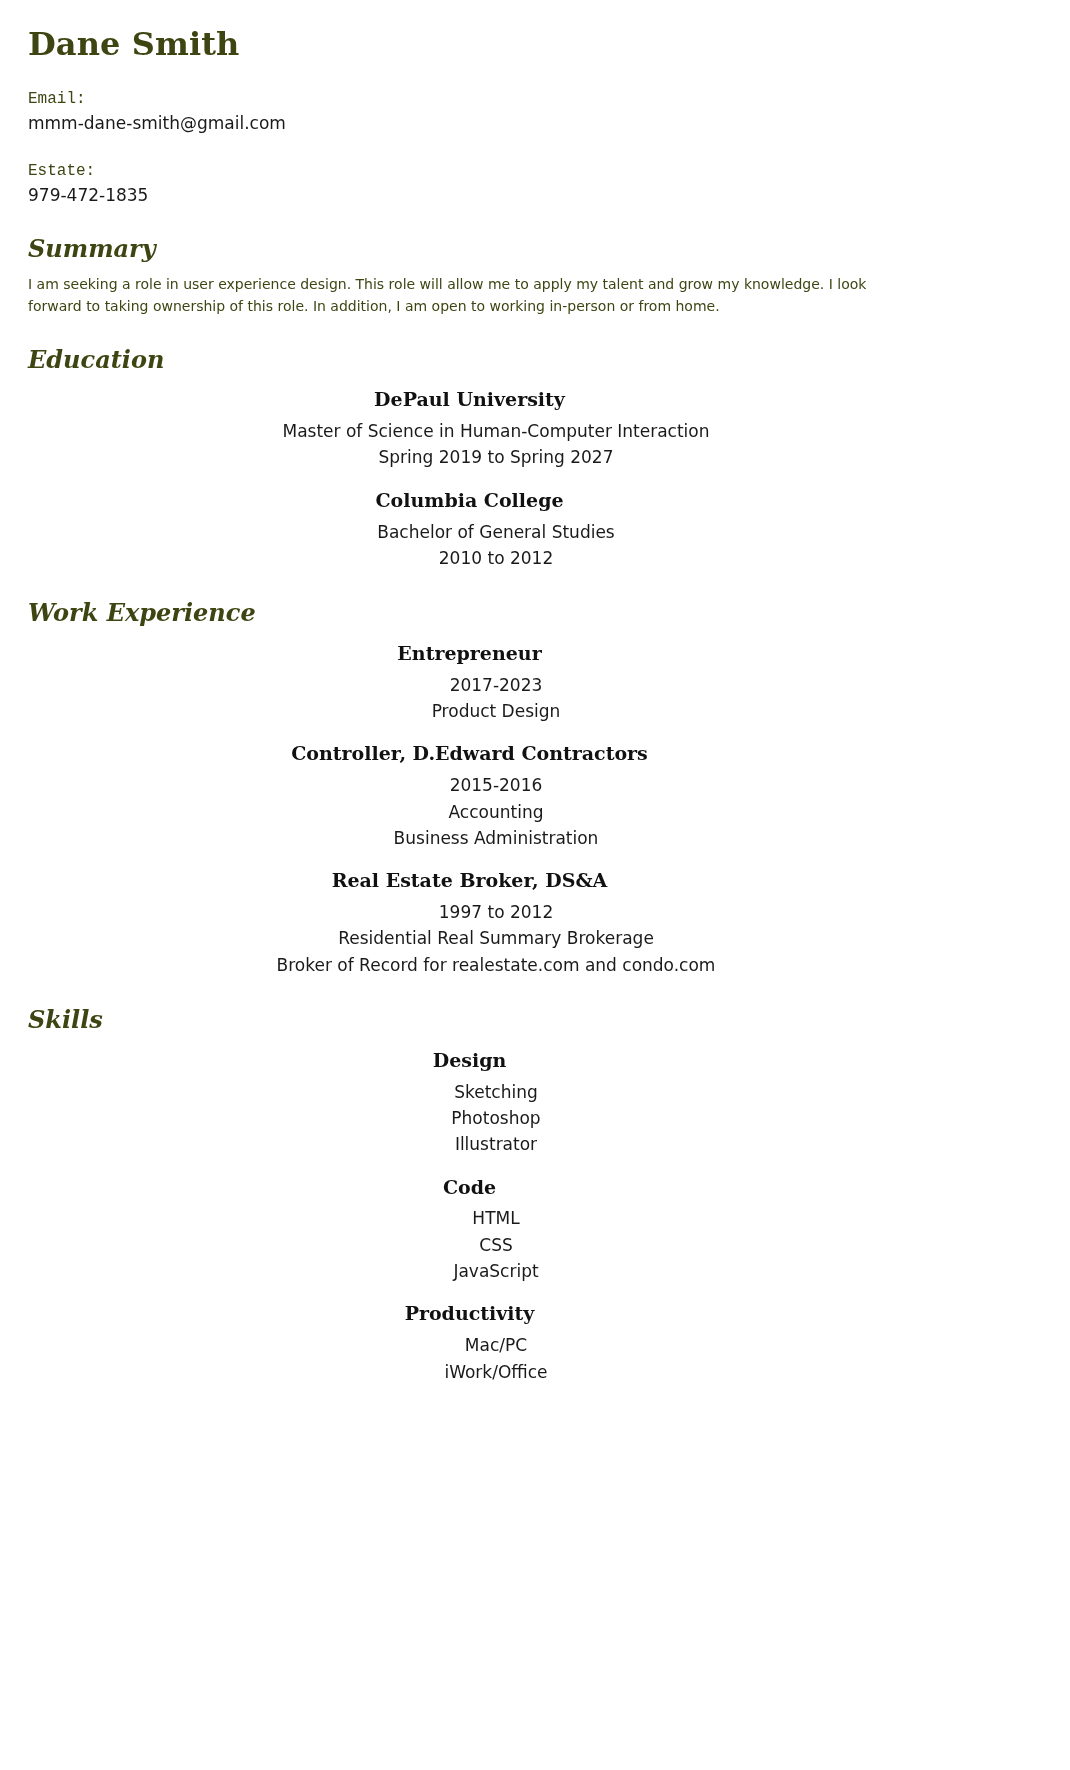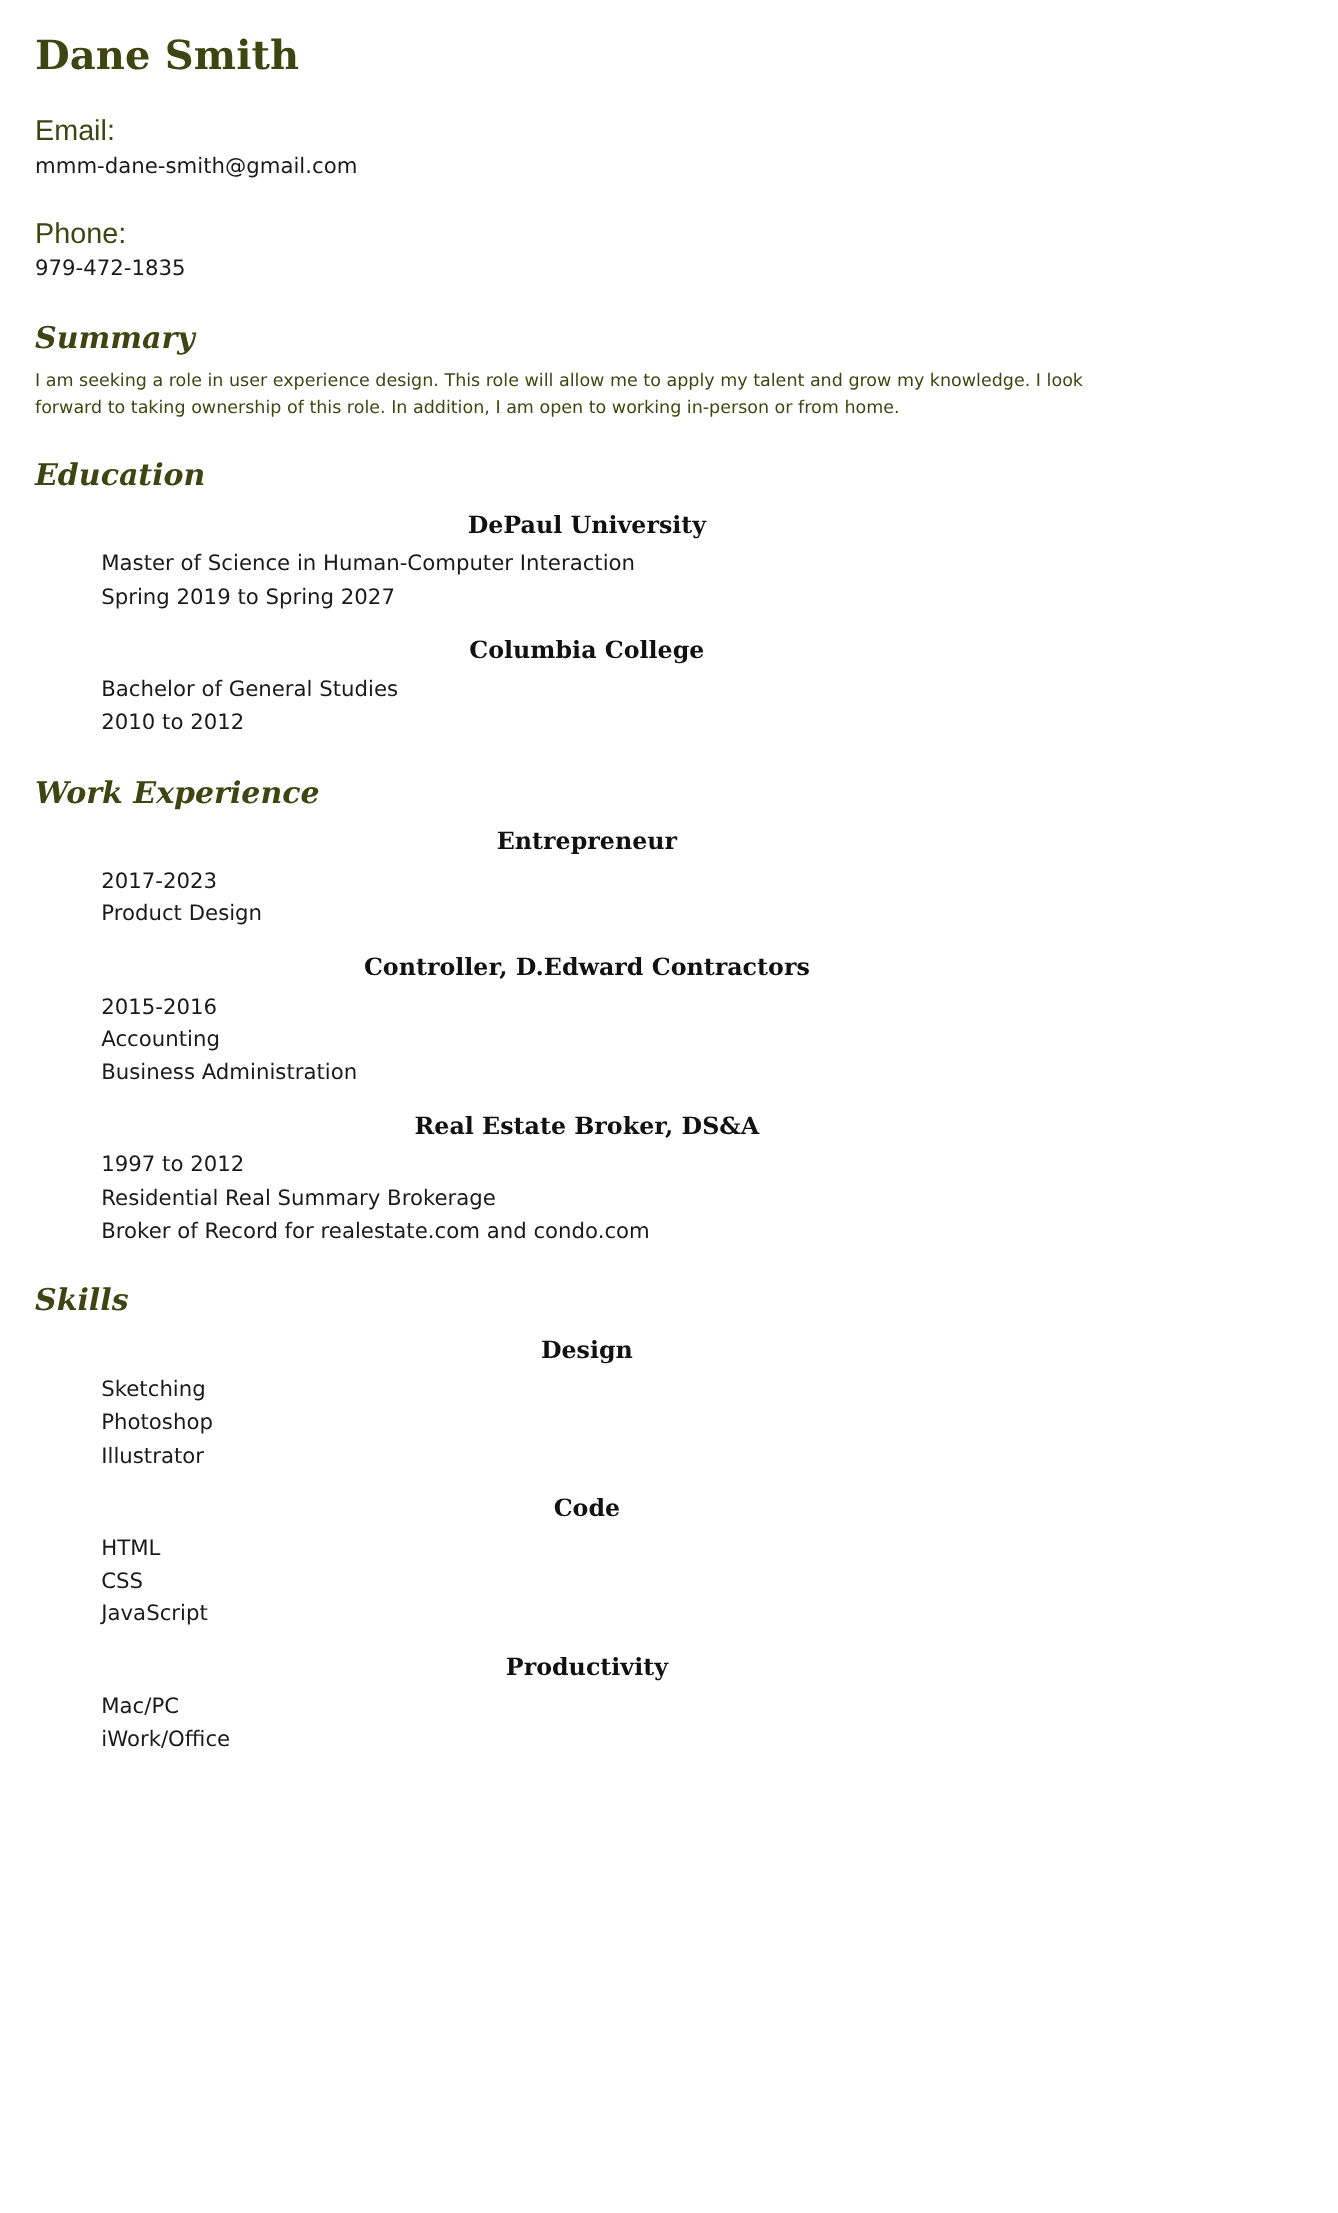--- a/index.html
+++ b/index.html
@@ -30,22 +30,22 @@
     color: #3e4512;
     margin: 4px 0 0 0;
     letter-spacing: 0.1px;
   }
 
   
   .contact-block {
     margin-top: 24px;
   }
   .contact-label {
-    font-family: Liberation Sans, sans-serif;
-    font-size: 23px;
+    font-family: Liberation Mono, monospace;
+    font-size: 16px;
     line-height: 1.45;
     color: #3e4512;
   }
   .contact-value {
     font-family: "DejaVu Sans", sans-serif;
     font-size: 17px;
     line-height: 1.45;
     color: #1a1a1a;
   }
 
@@ -86,20 +86,21 @@
     font-size: 19px;
     line-height: 1.25;
     color: #111111;
     margin: 0;
     text-align: center;
   }
   .entry-details {
     margin: 6px 0 0 0;
     padding: 0 0 0 53px;
     list-style: none;
+    text-align: center;
   }
   .entry-details li {
     font-family: "DejaVu Sans", sans-serif;
     font-size: 17px;
     line-height: 1.55;
     color: #1a1a1a;
   }
 </style>
 </head>
 <body>
@@ -107,21 +108,21 @@
 <div class="page">
 
   <h1 class="name">Dane Smith</h1>
 
   <div>
     <div class="contact-block">
       <div class="contact-label">Email:</div>
       <div class="contact-value">mmm-dane-smith@gmail.com</div>
     </div>
     <div class="contact-block">
-      <div class="contact-label">Phone:</div>
+      <div class="contact-label">Estate:</div>
       <div class="contact-value">979-472-1835</div>
     </div>
   </div>
 
   <section class="section">
     <h2 class="section-heading">Summary</h2>
     <p class="summary-text">I am seeking a role in user experience design. This role will allow me to apply my talent and grow my knowledge. I look forward to taking ownership of this role. In addition, I am open to working in-person or from home.</p>
   </section>
 
   <section class="section">

